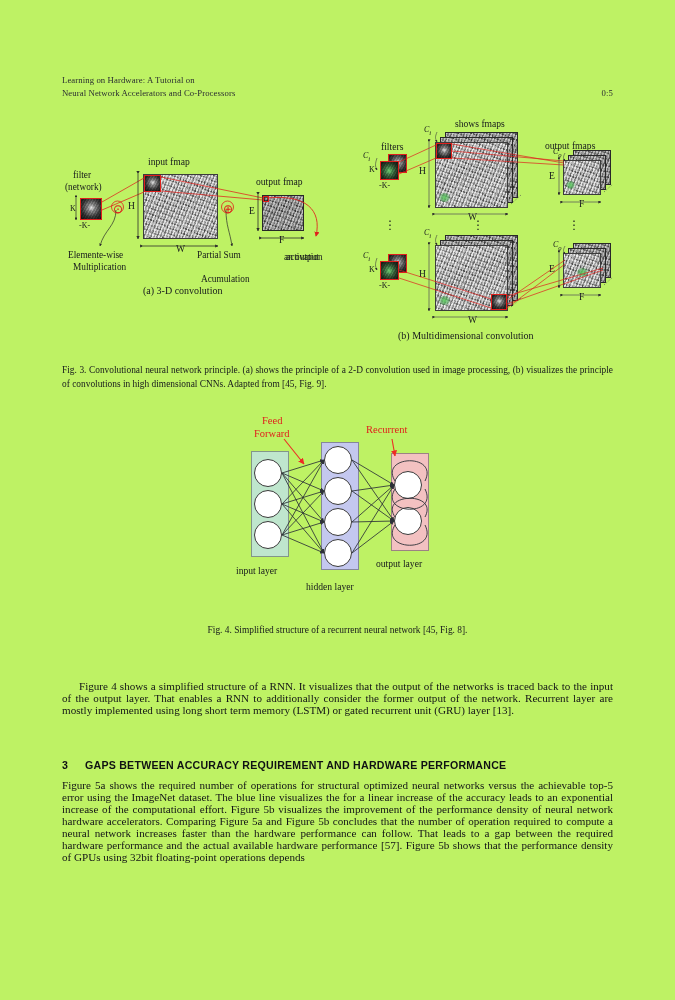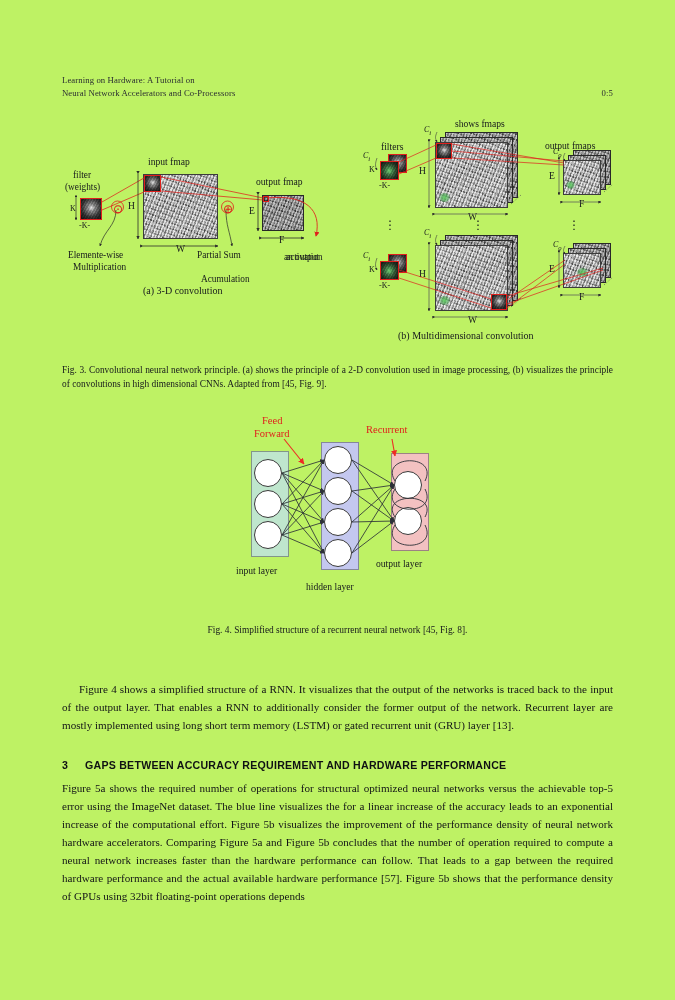--- a/index.html
+++ b/index.html
@@ -115,21 +115,21 @@
     text-align: justify;
     color: #16191c;
   }
   .figcap.center { text-align: center; }
 
   .para {
     position: absolute;
     left: 62px;
     width: 551px;
     font-size: 11.1px;
-    line-height: 18px;
+    line-height: 12px;
     text-align: justify;
     color: #121416;
   }
   .para.indent { text-indent: 17px; }
 
   .secnum {
     position: absolute;
     left: 62px;
     font-family: "Liberation Sans", sans-serif;
     font-weight: bold;
@@ -178,21 +178,21 @@
 
   <div class="runhead">
     <span class="rh-line">Learning on Hardware: A Tutorial on</span>
     <span class="rh-line">Neural Network Accelerators and Co-Processors</span>
     <span class="folio">0:5</span>
   </div>
 
   <div class="fig" style="left:60px; top:150px; width:300px; height:155px;">
 
     <div class="lbl" style="left:13px; top:20px;">filter</div>
-    <div class="lbl" style="left:5px; top:32px;">(weights)</div>
+    <div class="lbl" style="left:5px; top:32px;">(network)</div>
 
     <div class="patch" style="left:20px; top:48px; width:22px; height:22px;"></div>
     <div class="lbl tiny" style="left:10px; top:54px;">K</div>
     <div class="lbl tiny" style="left:19px; top:71px;">-K-</div>
 
     <div class="lbl cap" style="left:88px; top:6px;">input fmap</div>
     <div class="fmap" style="left:83px; top:24px; width:75px; height:65px;"></div>
     <div class="patch" style="left:84px; top:25px; width:17px; height:17px;"></div>
     <div class="lbl cap" style="left:68px; top:50px;">H</div>
     <div class="lbl cap" style="left:116px; top:93px;">W</div>

